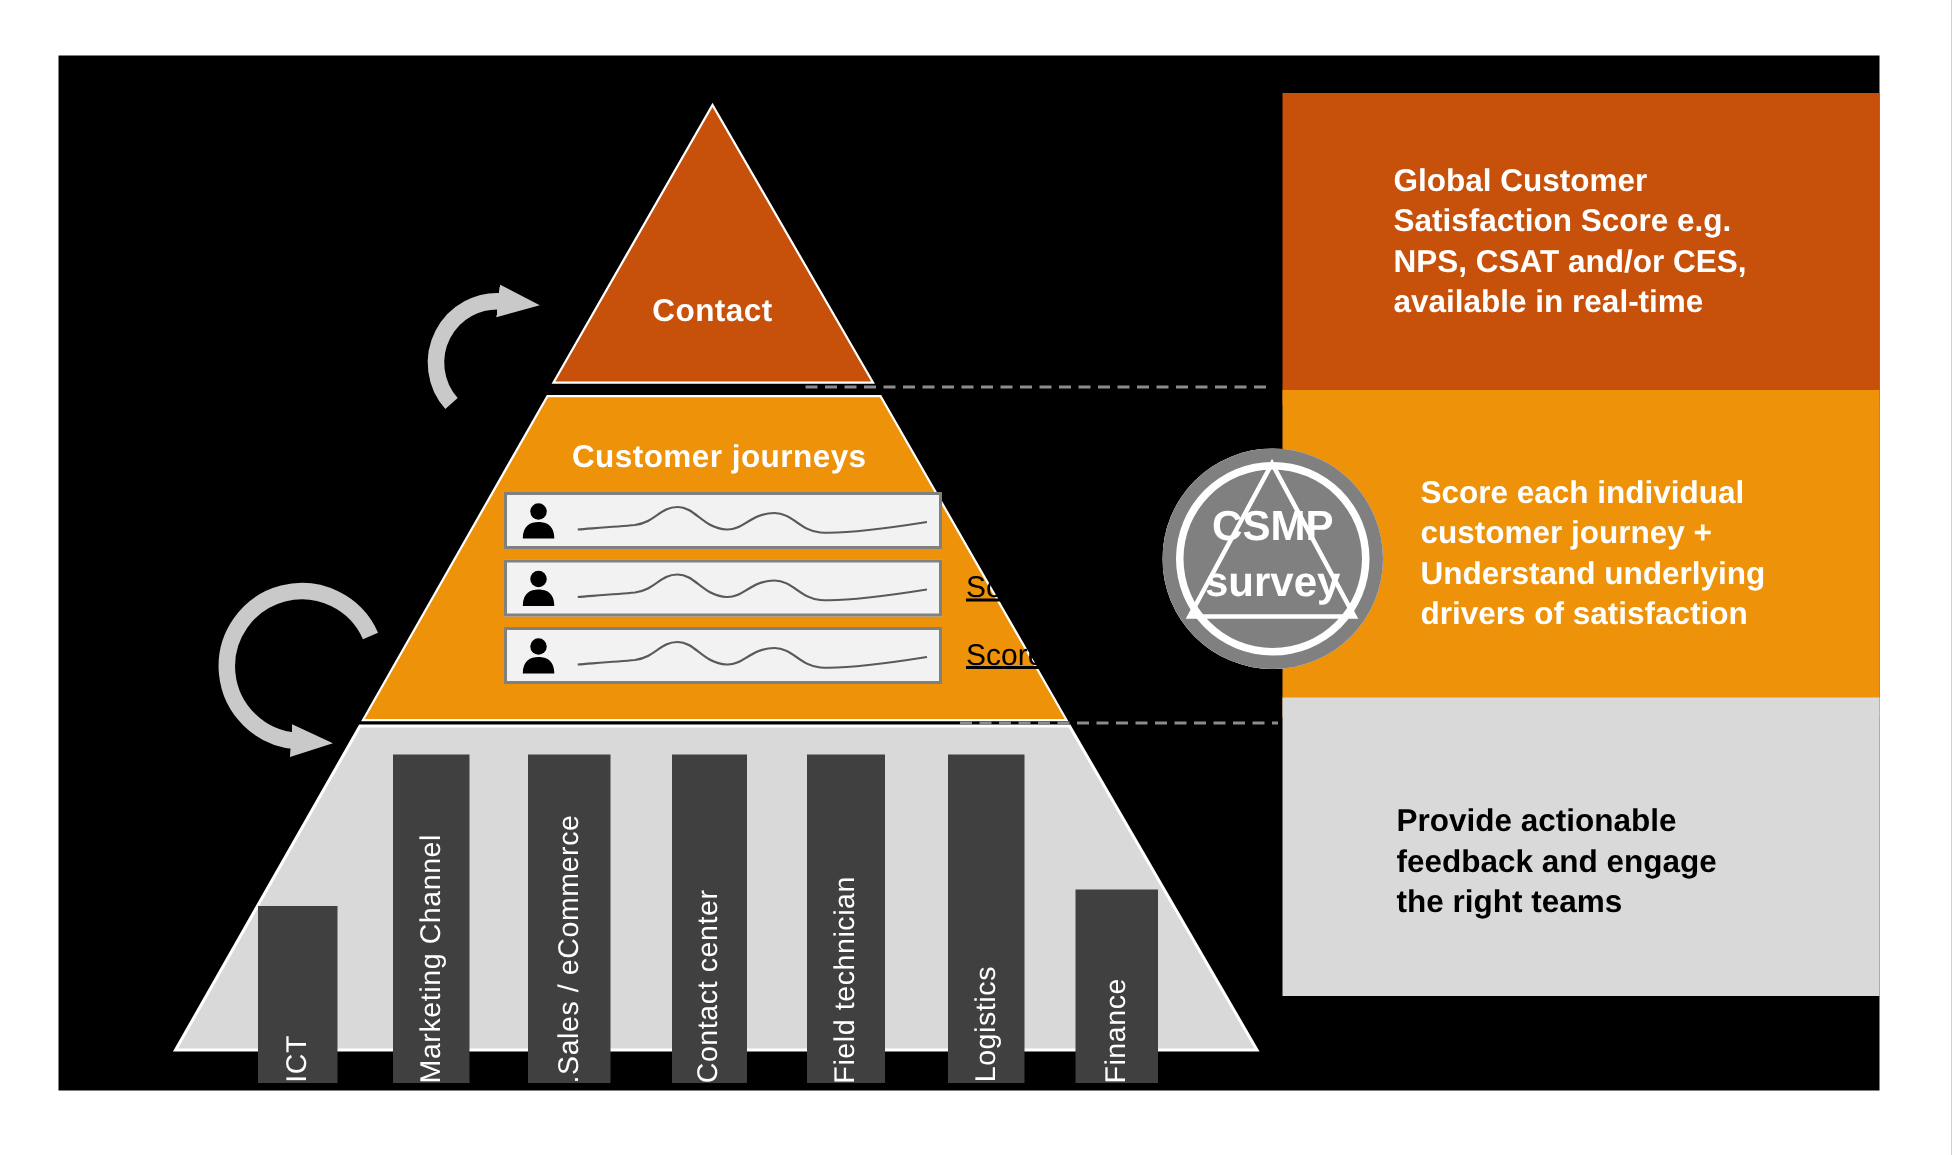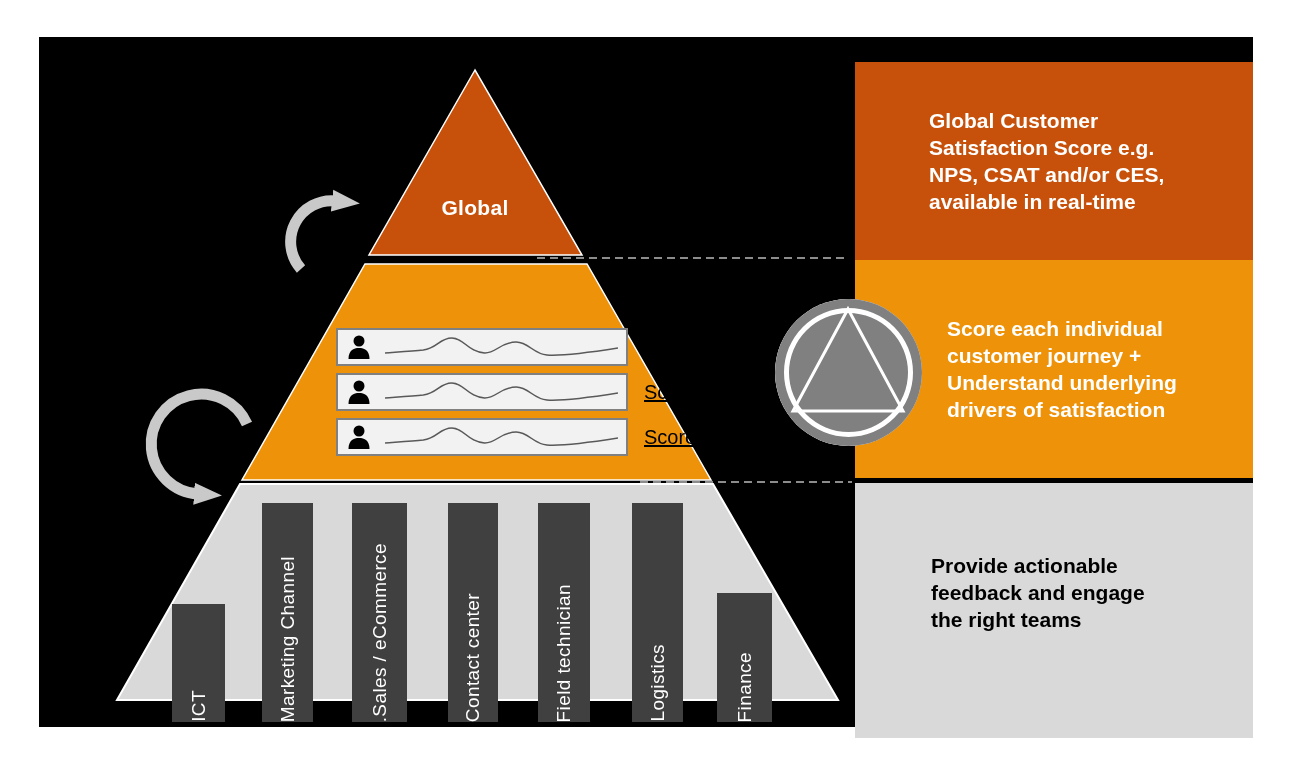--- a/index.html
+++ b/index.html
@@ -34,21 +34,21 @@
     display:flex;flex-direction:column;align-items:center;justify-content:flex-end;
   }
   .col-label{
     writing-mode:vertical-rl;transform:rotate(180deg);
     color:var(--text-white);font-size:19px;letter-spacing:.4px;margin-top:20px;white-space:nowrap;
   }
   .anno{position:absolute;left:855px;width:398px;box-sizing:border-box;}
   .anno-text{white-space:pre-line;font-size:21px;line-height:27px;font-weight:bold;}
   .anno-1{top:62px;height:208px;background:var(--dark-orange);color:var(--text-white);padding:45px 20px 0 74px;}
   .anno-2{top:260px;height:218px;background:var(--orange);color:var(--text-white);padding:55px 4px 0 92px;}
-  .anno-3{top:483px;height:255px;background:var(--light-gray);color:var(--text-black);padding:69px 20px 0 76px;}
+  .anno-3{top:465px;height:199px;background:var(--light-gray);color:var(--text-black);padding:69px 20px 0 76px;}
   .badge{
     position:absolute;left:775px;top:299px;width:147px;height:147px;border-radius:50%;
     background:var(--badge-gray);
     box-shadow:inset 0 0 0 9px var(--badge-gray), inset 0 0 0 14px #ffffff;
   }
   .badge-tri{position:absolute;left:0;top:0;}
   .badge-text{
     position:absolute;left:0;top:0;width:100%;padding-top:33px;box-sizing:border-box;
     text-align:center;color:var(--text-white);font-size:28px;font-weight:bold;line-height:37px;
   }
@@ -75,22 +75,23 @@
 
     <line x1="537" y1="258" x2="845" y2="258" stroke="var(--dash-gray)" stroke-width="2" stroke-dasharray="8 5"></line>
 
     <line x1="640" y1="482" x2="852" y2="482" stroke="var(--dash-gray)" stroke-width="2" stroke-dasharray="8 5"></line>
 
     <path d="M301,269 A41,41 0 0 1 336,201" fill="none" stroke="var(--arrow-gray)" stroke-width="11" marker-end="url(#ah)"></path>
 
     <path d="M247,424 A50,50 0 1 0 198,494" fill="none" stroke="var(--arrow-gray)" stroke-width="11" marker-end="url(#ah)"></path>
   </svg>
 
-  <div class="company-label">Global</div>
+  <div class="company-label">Contact</div>
 
+  <div class="cj-title">Customer journeys</div>
 
   <div class="jrow" style="top:328px">
     <svg class="person" width="24" height="26" viewBox="0 0 24 26">
       <circle cx="12" cy="7" r="5.5" fill="#000"></circle>
       <path d="M1.5,25 C1.5,16.5 6.5,14 12,14 C17.5,14 22.5,16.5 22.5,25 Z" fill="#000"></path>
     </svg>
     <svg class="spark" viewBox="0 0 213 38" preserveAspectRatio="none">
       <path d="M0,25 C12,24 25,23 35,22 C48,20 50,10 61,10 C72,10 76,24 91,25 C101,25.5 106,14 120,14 C131,14 136,26 148,27 C161,28 190,24 213,20" fill="none" stroke="var(--sparkline)" stroke-width="1.4"></path>
     </svg>
   </div>
@@ -153,15 +154,19 @@
   <div class="anno anno-3">
     <div class="anno-text">Provide actionable
 feedback and engage
 the right teams</div>
   </div>
 
   <div class="badge">
     <svg class="badge-tri" width="147" height="147" viewBox="0 0 147 147">
       <polygon points="73,10 18,112 128,112" fill="none" stroke="#ffffff" stroke-width="3"></polygon>
     </svg>
+    <div class="badge-text">
+      <div>CSMP</div>
+      <div>survey</div>
+    </div>
   </div>
 
 </div>
 
 </body></html>

